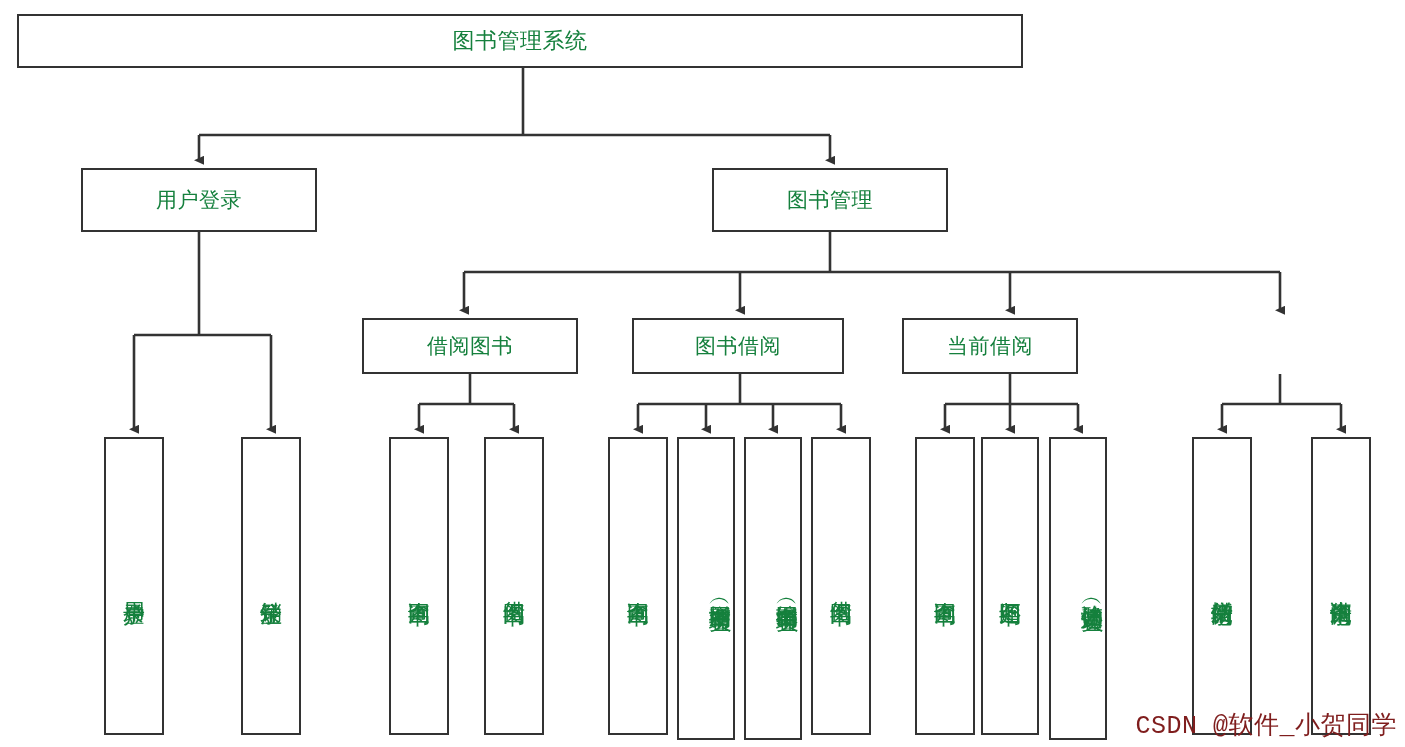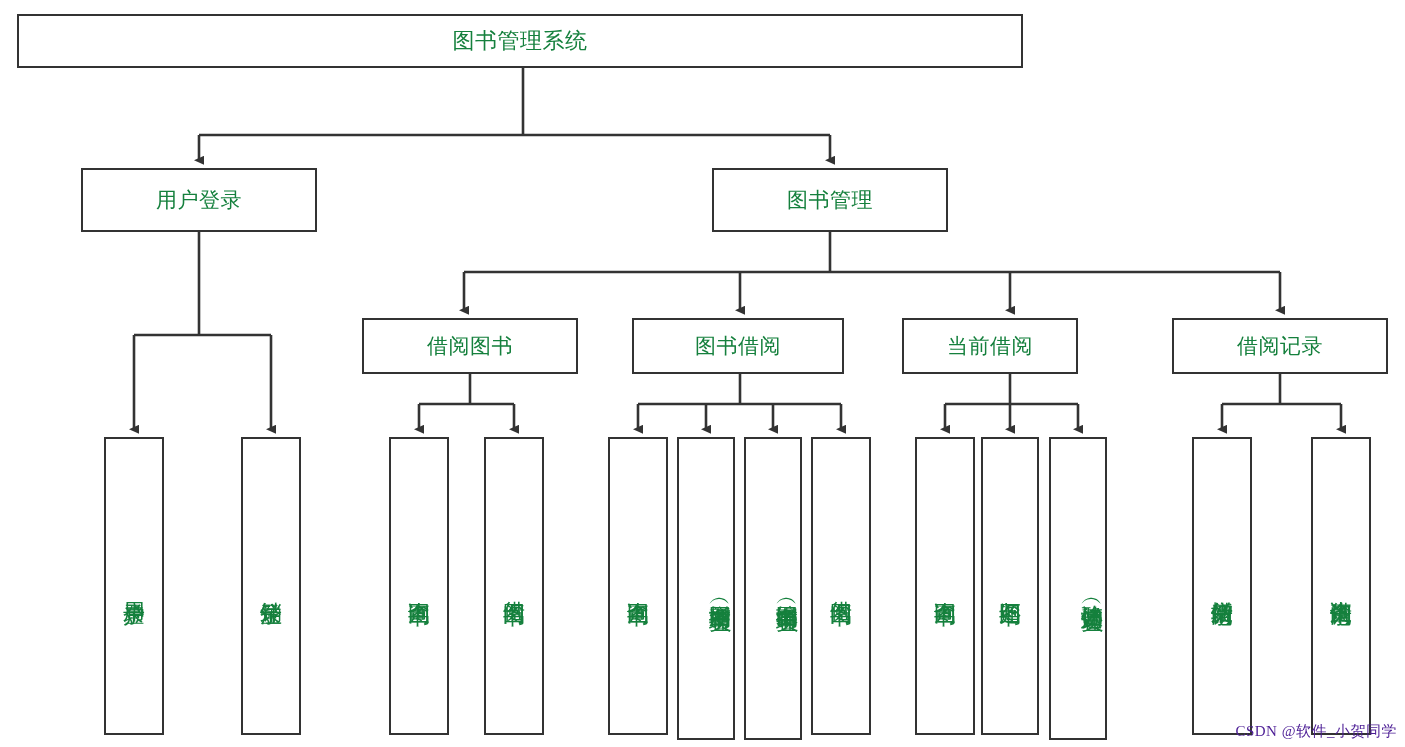--- a/index.html
+++ b/index.html
@@ -60,25 +60,25 @@
     padding-top: 0;
   }
   .node-label {
     display: block;
     white-space: pre-line;
   }
   #watermark {
     position: absolute;
     right: 8px;
     bottom: 6px;
-    font-size: 15px;
-    color: #4c1d95;
+    font-size: 25px;
+    color: #7f1d1d;
     letter-spacing: 0.5px;
     white-space: nowrap;
-    font-family: Liberation Serif, serif;
+    font-family: Liberation Mono, monospace;
   }
 </style>
 </head>
 <body>
 
 <div id="diagram-canvas">
 
   <svg id="edges-layer" viewBox="0 0 1405 747" width="1405" height="747" xmlns="http://www.w3.org/2000/svg">
     <defs>
       <marker id="arrow" markerWidth="10" markerHeight="10" refX="4.2" refY="5" orient="auto" markerUnits="userSpaceOnUse">
@@ -143,23 +143,20 @@
 
   <div class="node node-h" style="left:362px; top:318px; width:216px; height:56px;">
     <span class="node-label">借阅图书</span>
   </div>
   <div class="node node-h" style="left:632px; top:318px; width:212px; height:56px;">
     <span class="node-label">图书借阅</span>
   </div>
   <div class="node node-h" style="left:902px; top:318px; width:176px; height:56px;">
     <span class="node-label">当前借阅</span>
   </div>
-  <div class="node node-h" style="left:1172px; top:318px; width:216px; height:56px;">
-    <span class="node-label">借阅记录</span>
-  </div>
 
   <div class="node node-v vcenter" style="left:104px; top:437px; width:60px; height:298px;">
     <span class="node-label">用户登录</span>
   </div>
   <div class="node node-v vcenter" style="left:241px; top:437px; width:60px; height:298px;">
     <span class="node-label">注销登录</span>
   </div>
 
   <div class="node node-v vcenter" style="left:389px; top:437px; width:60px; height:298px;">
     <span class="node-label">查询图书</span>

